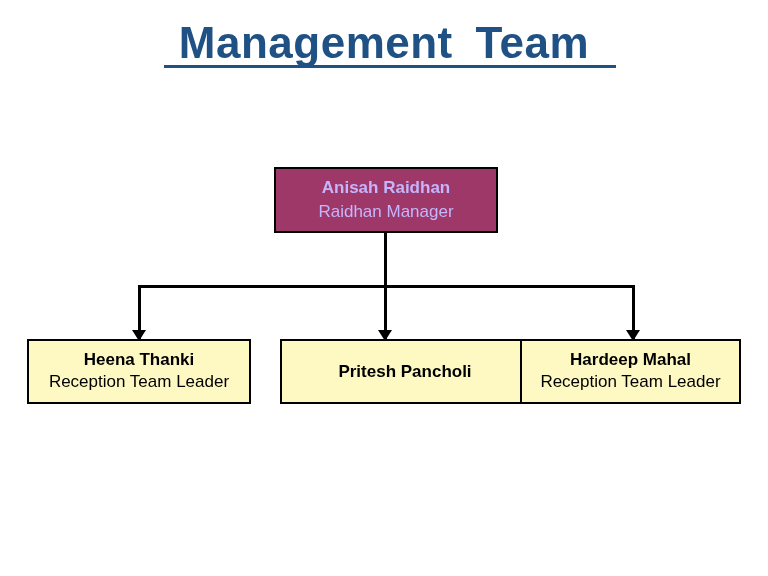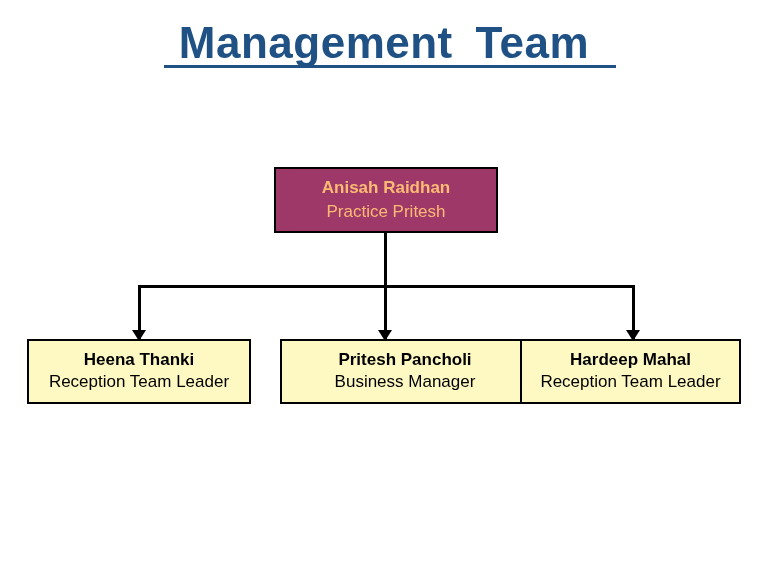--- a/index.html
+++ b/index.html
@@ -71,21 +71,21 @@
     line-height: 24px;
     white-space: nowrap;
   }
 
   .node-root {
     left: 274px;
     top: 167px;
     width: 224px;
     height: 66px;
     background: #9E3869;
-    color: #fdba74;
+    color: #c4b5fd;
   }
   .node-root .name { padding-bottom: 2px; }
 
   .node-child {
     top: 339px;
     height: 65px;
     background: #fef9c3;
     color: #000000;
   }
   .node-c1 { left: 27px;  width: 224px; }
@@ -154,31 +154,30 @@
   <div class="conn bus-h"></div>
   <div class="conn drop-left"></div>
   <div class="conn drop-right"></div>
 
   <div class="arrow arrow-left"></div>
   <div class="arrow arrow-center"></div>
   <div class="arrow arrow-right"></div>
 
   <div class="node node-root">
     <div class="name">Anisah Raidhan</div>
-    <div class="role">Practice Pritesh</div>
+    <div class="role">Raidhan Manager</div>
   </div>
 
   <div class="node node-child node-c1">
     <div class="name">Heena Thanki</div>
     <div class="role">Reception Team Leader</div>
   </div>
 
   <div class="node node-child node-c2">
     <div class="name">Pritesh Pancholi</div>
-    <div class="role">Business Manager</div>
   </div>
 
   <div class="node node-child node-c3">
     <div class="name">Hardeep Mahal</div>
     <div class="role">Reception Team Leader</div>
   </div>
 
 </div>
 
 </body></html>

